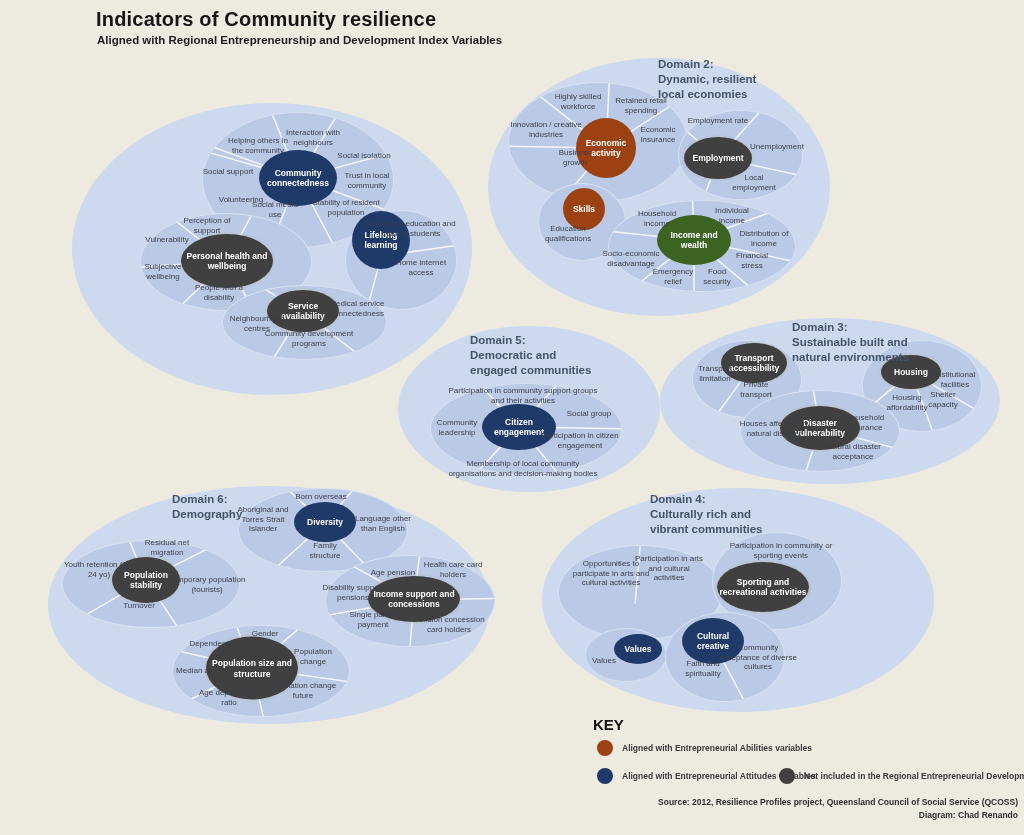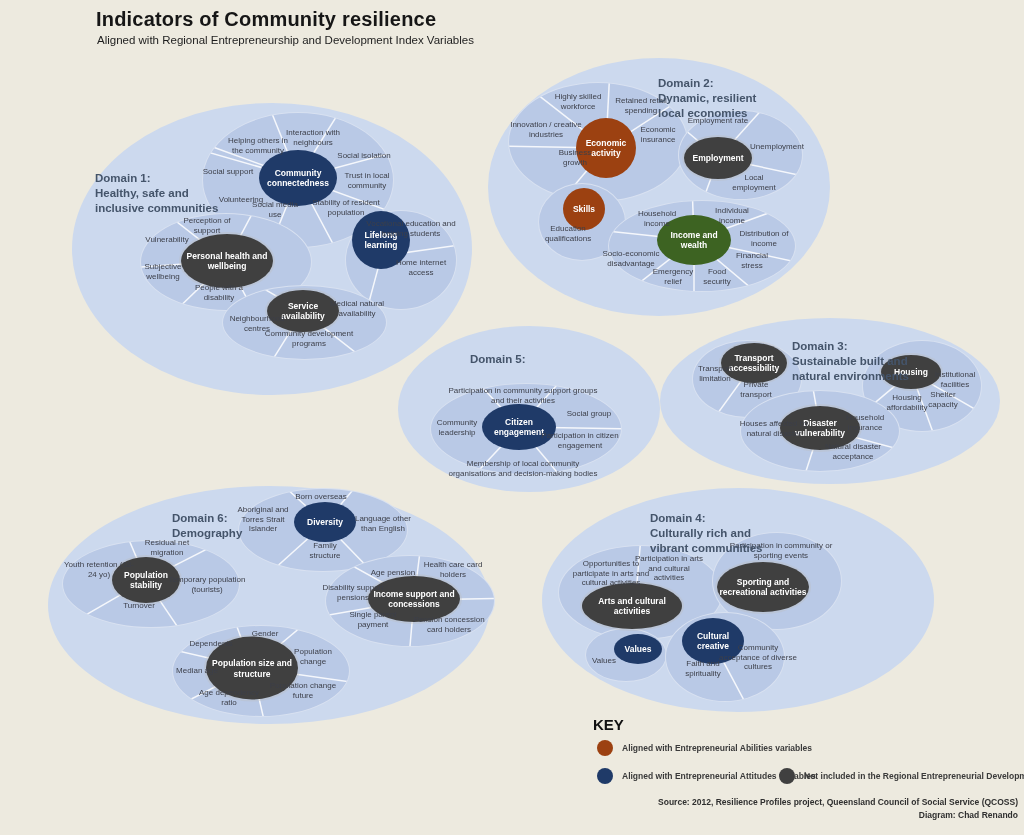--- a/index.html
+++ b/index.html
@@ -10,27 +10,27 @@
     position:relative;overflow:hidden;
     color:#3c3f49;
   }
   .canvas{position:absolute;left:0;top:0;width:1024px;height:835px;}
   .page-title{
     position:absolute;left:96px;top:8px;
     font-size:20px;font-weight:bold;color:#161616;letter-spacing:.2px;
   }
   .page-subtitle{
     position:absolute;left:97px;top:34px;
-    font-size:11.5px;font-weight:normal;color:#1d1d1d;
+    font-size:11.5px;font-weight:bold;color:#1d1d1d;
   }
   .domain-ellipse{
     position:absolute;border-radius:50%;
     background:#ccd9ee;
   }
-  .domain-heading{position:absolute;z-index:4;line-height:1.3;margin-top:19px;}
+  .domain-heading{position:absolute;z-index:4;line-height:1.3;}
   .domain-heading .dnum,.domain-heading .dtitle{
     font-size:11.5px;font-weight:bold;color:#44546a;white-space:pre-line;
   }
   .cluster{
     position:absolute;border-radius:50%;
     background:#b9c9e6;
     overflow:hidden;z-index:2;
     border:1px solid rgba(255,255,255,.45);
     box-sizing:border-box;
   }
@@ -73,42 +73,39 @@
   <div class="page-title">Indicators of Community resilience</div>
   <div class="page-subtitle">Aligned with Regional Entrepreneurship and Development Index Variables</div>
 
   <div class="domain-ellipse" style="left:72px;top:103px;width:400px;height:292px"></div>
   <div class="domain-ellipse" style="left:488px;top:58px;width:342px;height:258px"></div>
   <div class="domain-ellipse" style="left:660px;top:318px;width:340px;height:166px"></div>
   <div class="domain-ellipse" style="left:542px;top:488px;width:392px;height:224px"></div>
   <div class="domain-ellipse" style="left:398px;top:326px;width:262px;height:166px"></div>
   <div class="domain-ellipse" style="left:48px;top:486px;width:442px;height:238px"></div>
 
-  <div class="domain-heading" style="left:95px;top:152px;width:150px">
-    <div class="dnum">Domain 1:</div>
-    <div class="dtitle">Healthy, safe and
-inclusive communities</div>
-  </div>
   <div class="domain-heading" style="left:658px;top:57px;width:150px">
     <div class="dnum">Domain 2:</div>
     <div class="dtitle">Dynamic, resilient
 local economies</div>
   </div>
   <div class="domain-heading" style="left:792px;top:320px;width:170px">
     <div class="dnum">Domain 3:</div>
     <div class="dtitle">Sustainable built and
 natural environments</div>
   </div>
   <div class="domain-heading" style="left:650px;top:492px;width:170px">
     <div class="dnum">Domain 4:</div>
     <div class="dtitle">Culturally rich and
 vibrant communities</div>
   </div>
   <div class="domain-heading" style="left:470px;top:333px;width:180px">
     <div class="dnum">Domain 5:</div>
+    <div class="dtitle">Democratic and
+engaged communities</div>
   </div>
   <div class="domain-heading" style="left:172px;top:492px;width:140px">
     <div class="dnum">Domain 6:</div>
     <div class="dtitle">Demography</div>
   </div>
 
   <div class="cluster" style="left:202px;top:112px;width:192px;height:136px">
       <svg width="190" height="134">
         <line x1="95" y1="64.99" x2="-83.54159794932258" y2="0.006172768122908678" stroke="rgba(255,255,255,0.85)" stroke-width="1.5"></line>
         <line x1="95" y1="64.99" x2="23.824747250976714" y2="-111.1749323676896" stroke="rgba(255,255,255,0.85)" stroke-width="1.5"></line>
@@ -257,21 +254,20 @@
   <div class="hub gray" style="left:227px;top:261px;width:92px;height:54px">Personal health and wellbeing</div>
   <div class="hub navy" style="left:381px;top:240px;width:58px;height:58px">Lifelong learning</div>
   <div class="hub gray" style="left:303px;top:311px;width:72px;height:42px">Service availability</div>
   <div class="hub rust" style="left:606px;top:148px;width:60px;height:60px">Economic activity</div>
   <div class="hub gray" style="left:718px;top:158px;width:68px;height:42px">Employment</div>
   <div class="hub rust" style="left:584px;top:209px;width:42px;height:42px">Skills</div>
   <div class="hub green" style="left:694px;top:240px;width:74px;height:50px">Income and wealth</div>
   <div class="hub gray" style="left:754px;top:363px;width:66px;height:40px">Transport accessibility</div>
   <div class="hub gray" style="left:911px;top:372px;width:60px;height:34px">Housing</div>
   <div class="hub gray" style="left:820px;top:428px;width:80px;height:44px">Disaster vulnerability</div>
-  <div class="hub gray" style="left:632px;top:606px;width:100px;height:46px">Arts and cultural activities</div>
   <div class="hub gray" style="left:763px;top:587px;width:92px;height:50px">Sporting and recreational activities</div>
   <div class="hub navy" style="left:638px;top:649px;width:48px;height:30px">Values</div>
   <div class="hub navy" style="left:713px;top:641px;width:62px;height:46px">Cultural creative</div>
   <div class="hub navy" style="left:519px;top:427px;width:74px;height:46px">Citizen engagement</div>
   <div class="hub navy" style="left:325px;top:522px;width:62px;height:40px">Diversity</div>
   <div class="hub gray" style="left:146px;top:580px;width:68px;height:46px">Population stability</div>
   <div class="hub gray" style="left:414px;top:599px;width:92px;height:46px">Income support and concessions</div>
   <div class="hub gray" style="left:252px;top:668px;width:92px;height:63px">Population size and structure</div>
 
   <div class="lbl" style="left:258px;top:146px;width:72px">Helping others in the community</div>
@@ -282,21 +278,21 @@
   <div class="lbl" style="left:275px;top:210px;width:60px">Social media use</div>
   <div class="lbl" style="left:241px;top:200px;width:70px">Volunteering</div>
   <div class="lbl" style="left:228px;top:172px;width:52px">Social support</div>
   <div class="lbl" style="left:207px;top:226px;width:64px">Perception of support</div>
   <div class="lbl" style="left:167px;top:240px;width:66px">Vulnerability</div>
   <div class="lbl" style="left:163px;top:272px;width:56px">Subjective wellbeing</div>
   <div class="lbl" style="left:219px;top:293px;width:70px">People with a disability</div>
   <div class="lbl" style="left:411px;top:229px;width:104px">Vocational education and training students</div>
   <div class="lbl" style="left:421px;top:268px;width:52px">Home internet access</div>
   <div class="lbl" style="left:257px;top:324px;width:80px">Neighbourhood centres</div>
-  <div class="lbl" style="left:357px;top:309px;width:76px">Medical natural availability</div>
+  <div class="lbl" style="left:357px;top:309px;width:76px">Medical service connectedness</div>
   <div class="lbl" style="left:309px;top:339px;width:110px">Community development programs</div>
 
   <div class="lbl" style="left:578px;top:102px;width:72px">Highly skilled workforce</div>
   <div class="lbl" style="left:641px;top:106px;width:70px">Retained retail spending</div>
   <div class="lbl" style="left:546px;top:130px;width:90px">Innovation / creative industries</div>
   <div class="lbl" style="left:658px;top:135px;width:60px">Economic insurance</div>
   <div class="lbl" style="left:575px;top:158px;width:52px">Business growth</div>
   <div class="lbl" style="left:718px;top:121px;width:66px">Employment rate</div>
   <div class="lbl" style="left:777px;top:147px;width:78px">Unemployment</div>
   <div class="lbl" style="left:754px;top:183px;width:62px">Local employment</div>

